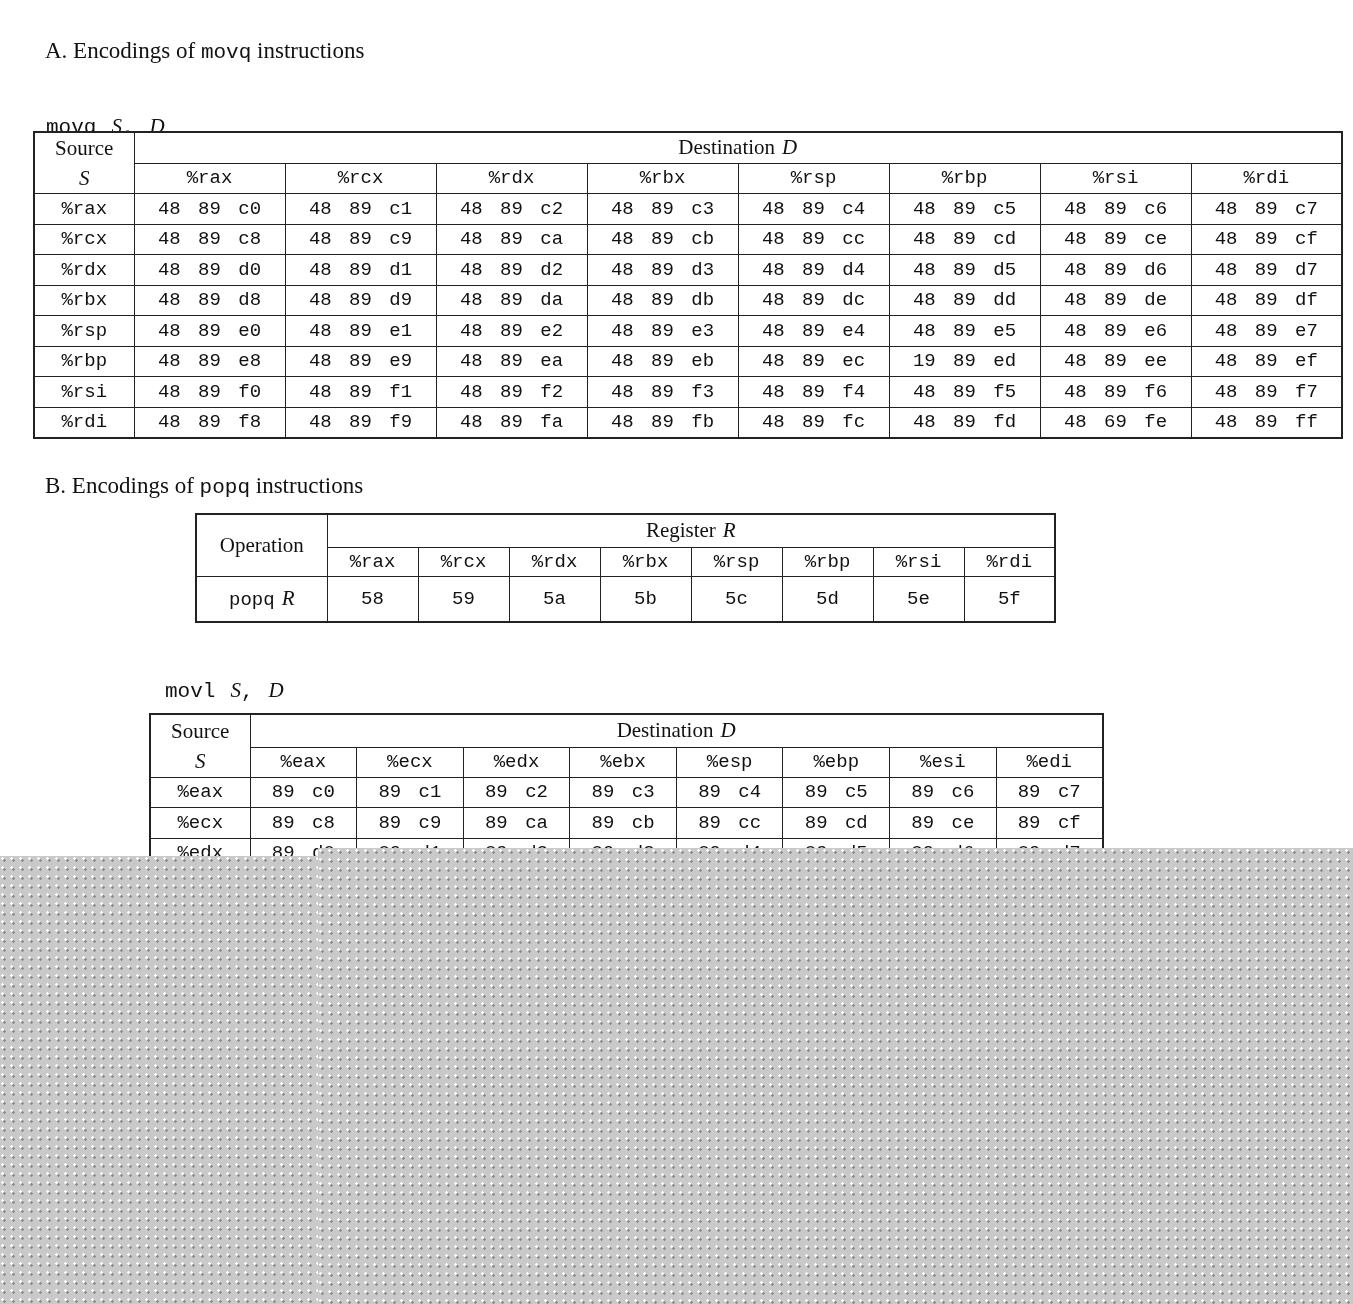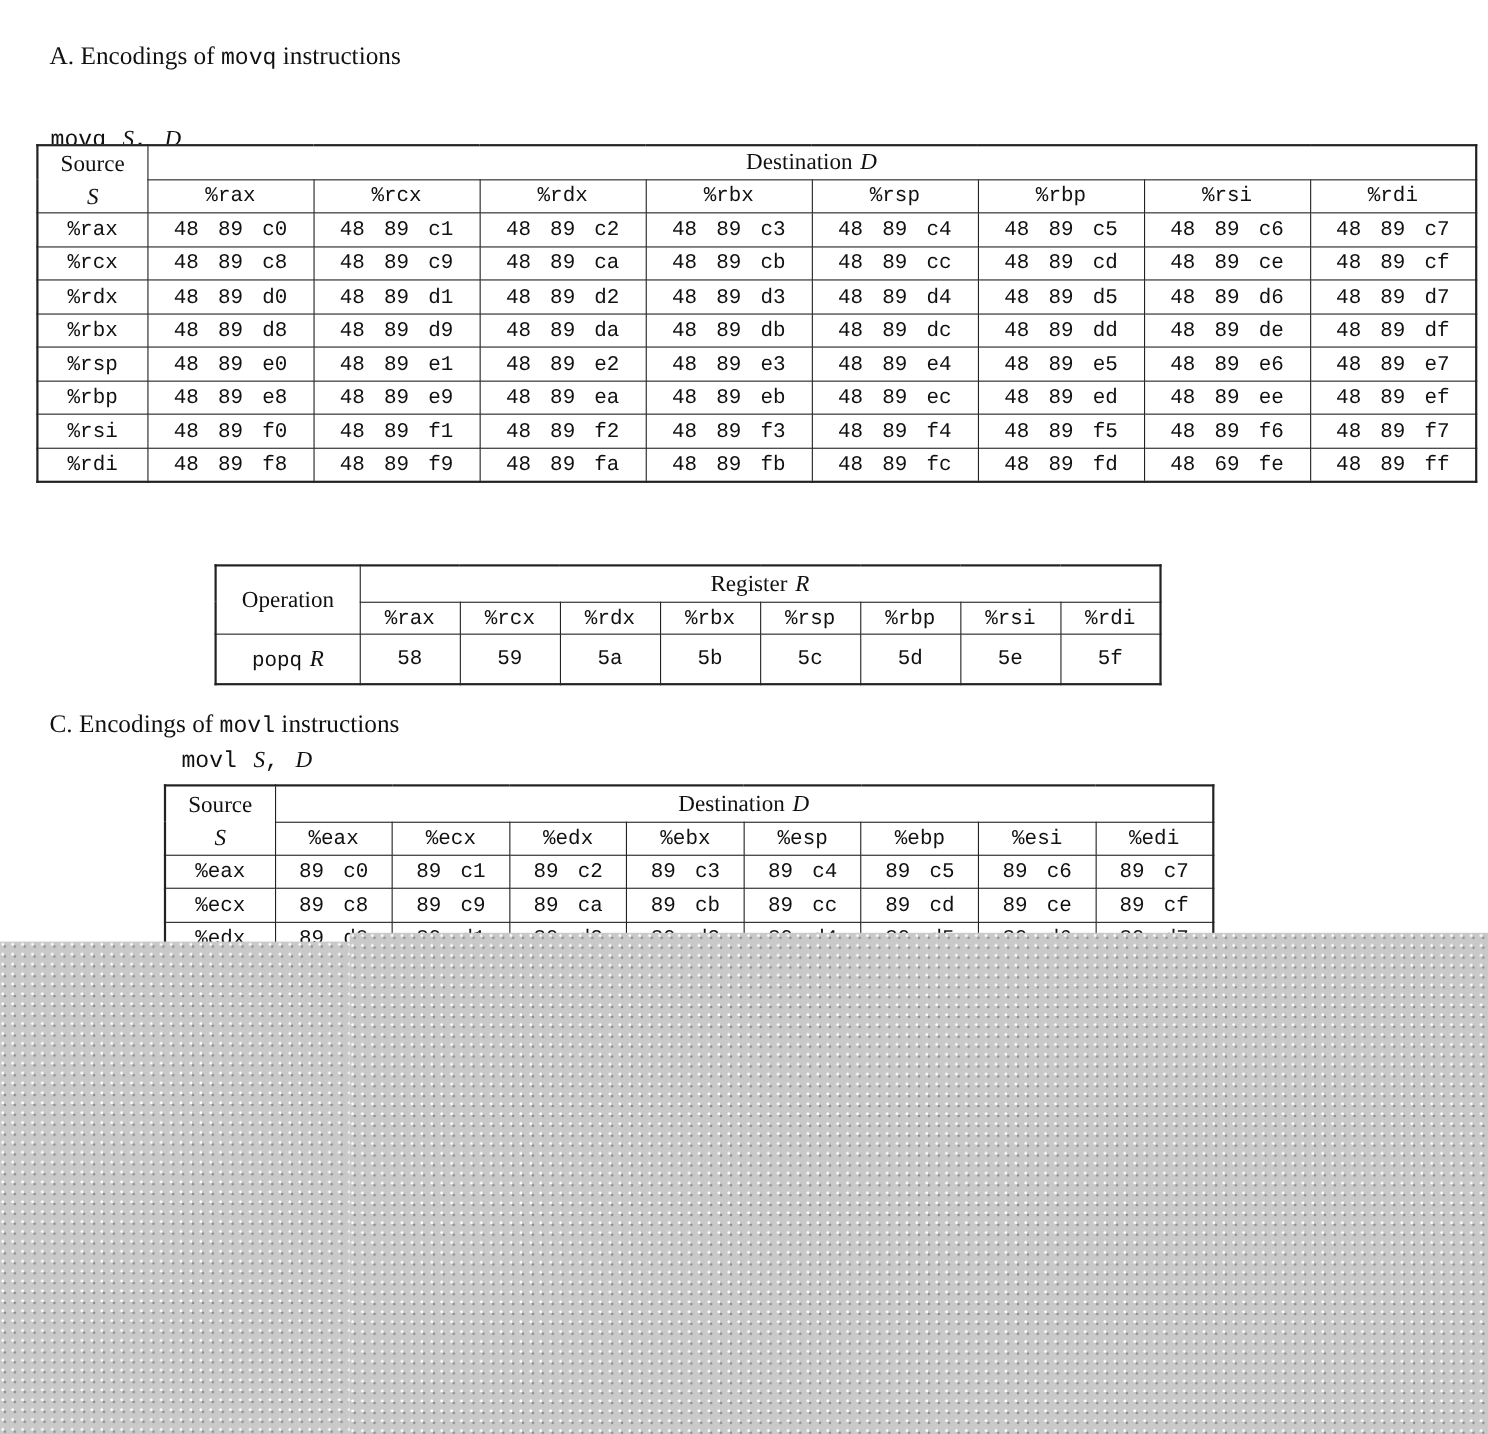--- a/index.html
+++ b/index.html
@@ -129,21 +129,21 @@
           <td class="enc-val">48 89 e6</td>
           <td class="enc-val">48 89 e7</td>
         </tr>
         <tr style="height: 30.5px;">
           <th class="row-label">%rbp</th>
           <td class="enc-val">48 89 e8</td>
           <td class="enc-val">48 89 e9</td>
           <td class="enc-val">48 89 ea</td>
           <td class="enc-val">48 89 eb</td>
           <td class="enc-val">48 89 ec</td>
-          <td class="enc-val">48 89 ed</td>
+          <td class="enc-val">19 89 ed</td>
           <td class="enc-val">48 89 ee</td>
           <td class="enc-val">48 89 ef</td>
         </tr>
         <tr style="height: 30.5px;">
           <th class="row-label">%rsi</th>
           <td class="enc-val">48 89 f0</td>
           <td class="enc-val">48 89 f1</td>
           <td class="enc-val">48 89 f2</td>
           <td class="enc-val">48 89 f3</td>
           <td class="enc-val">48 89 f4</td>
@@ -158,20 +158,21 @@
           <td class="enc-val">48 89 fa</td>
           <td class="enc-val">48 89 fb</td>
           <td class="enc-val">48 89 fc</td>
           <td class="enc-val">48 89 fd</td>
           <td class="enc-val">48 69 fe</td>
           <td class="enc-val">48 89 ff</td>
         </tr>
       </tbody>
   </table>
 
+  <h2 class="title abs" style="left:33px;top:459px;"><span>B. Encodings of </span><span class="tmono">popq</span><span> instructions</span></h2>
 
   <table class="enc" style="left:195px;top:513px;width:858px;">
     <colgroup>
         <col style="width:131px">
         <col span="8" style="width:91px">
       </colgroup>
     <thead>
       <tr style="height:33px">
         <th rowspan="2" class="opcell">
           <div class="serif">Operation</div>
@@ -197,21 +198,20 @@
           <td class="enc-val">5a</td>
           <td class="enc-val">5b</td>
           <td class="enc-val">5c</td>
           <td class="enc-val">5d</td>
           <td class="enc-val">5e</td>
           <td class="enc-val">5f</td>
         </tr>
     </tbody>
   </table>
 
-  <h2 class="title abs" style="left:33px;top:631px;"><span>C. Encodings of </span><span class="tmono">movl</span><span> instructions</span></h2>
 
   <div class="codeline abs" style="left:165px;top:677px;"><span class="mono">movl</span><span class="ital varsp2">S</span><span class="mono">,</span><span class="ital varsp2">D</span></div>
 
   <table class="enc" style="left:149px;top:713px;width:953px;">
     <colgroup>
         <col style="width:100px">
         <col span="8" style="width:106.6px">
       </colgroup>
     <thead>
       <tr style="height:33px">

